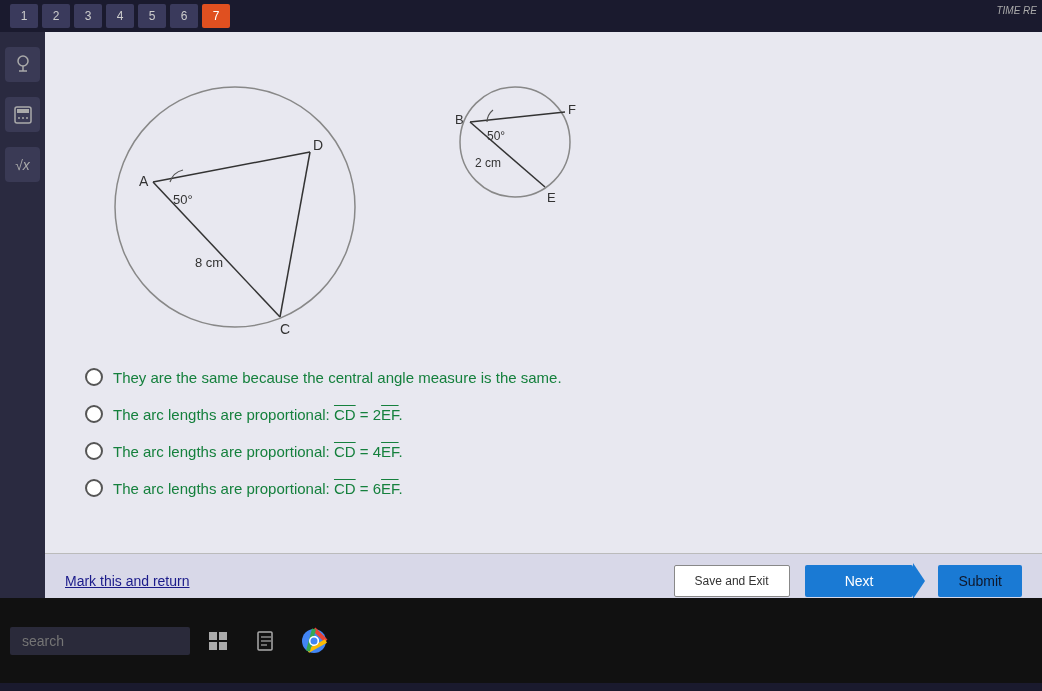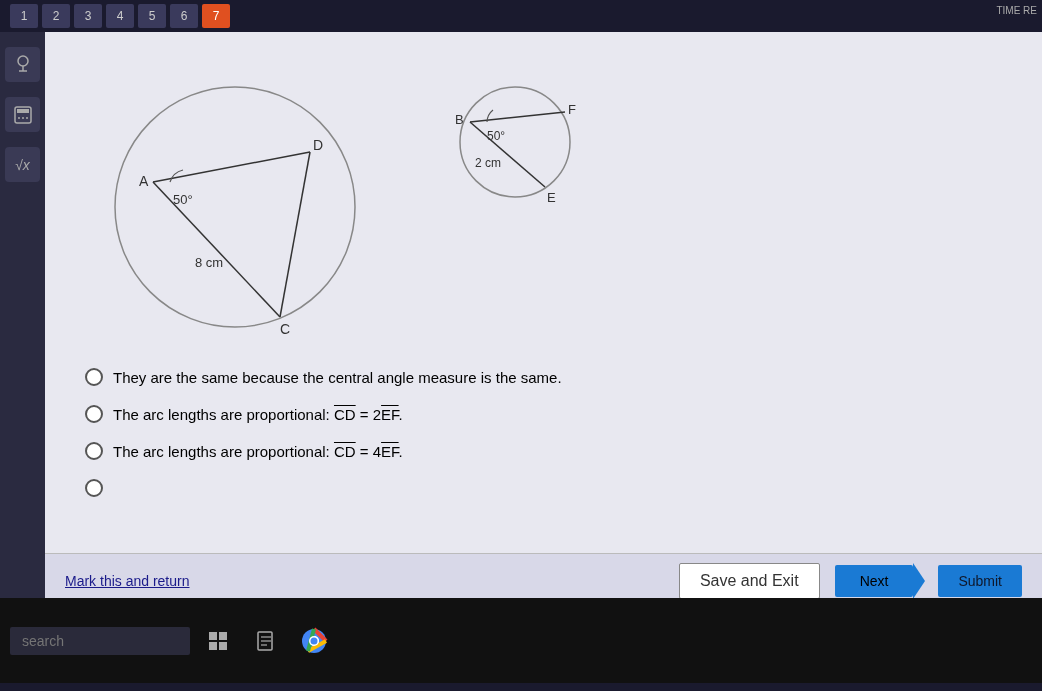--- a/index.html
+++ b/index.html
@@ -50,20 +50,21 @@
       top: 5px;
       right: 5px;
       color: white;
       text-align: right;
       font-size: 12px;
     }
 
     .timer-label {
       font-size: 10px;
       color: #aaa;
+      font-style: italic;
     }
 
     .timer-value {
       font-size: 22px;
       font-weight: bold;
       color: #737373;
       line-height: 1;
       margin-top: 16px;
     }
 
@@ -119,21 +120,21 @@
     .answer-options {
       padding-left: 10px;
     }
 
     .option {
       display: flex;
       align-items: flex-start;
       gap: 10px;
       margin-bottom: 16px;
       font-size: 15px;
-      color: #000000;
+      color: #15803d;
     }
 
     .radio-circle {
       width: 18px;
       height: 18px;
       border-radius: 50%;
       border: 2px solid #555;
       flex-shrink: 0;
       margin-top: 1px;
       cursor: pointer;
@@ -166,29 +167,29 @@
       font-size: 14px;
     }
 
     .spacer { flex: 1; }
 
     .btn-save {
       padding: 8px 20px;
       border: 1px solid #888;
       background: white;
       color: #333;
-      font-size: 16px;
+      font-size: 12px;
       cursor: pointer;
       border-radius: 2px;
     }
 
     .btn-next {
-      padding: 8px 25px;
+      padding: 8px 40px;
       background: #1a7ad4;
-      color: #000000;
+      color: #ffffff;
       font-size: 14px;
       cursor: pointer;
       border: none;
       border-radius: 2px;
       position: relative;
     }
 
     .btn-next::after {
       content: '';
       position: absolute;
@@ -354,20 +355,24 @@
     <div class="option">
       <div class="radio-circle"></div>
       <span class="option-text">
         <span>The arc lengths are proportional: </span>
         <span style="text-decoration: overline;">CD</span> = 4<span style="text-decoration: overline;">EF</span>.
       </span>
     </div>
 
     <div class="option">
       <div class="radio-circle"></div>
+      <span class="option-text">
+        <span>The arc lengths are proportional: </span>
+        <span style="text-decoration: overline;">CD</span> = 6<span style="text-decoration: overline;">EF</span>.
+      </span>
     </div>
   </div>
 </div>
 
 <div class="bottom-bar">
   <a class="mark-return-link">Mark this and return</a>
   <div class="spacer"></div>
   <button class="btn-save">Save and Exit</button>
   <button class="btn-next">Next</button>
   <button class="btn-submit">Submit</button>

